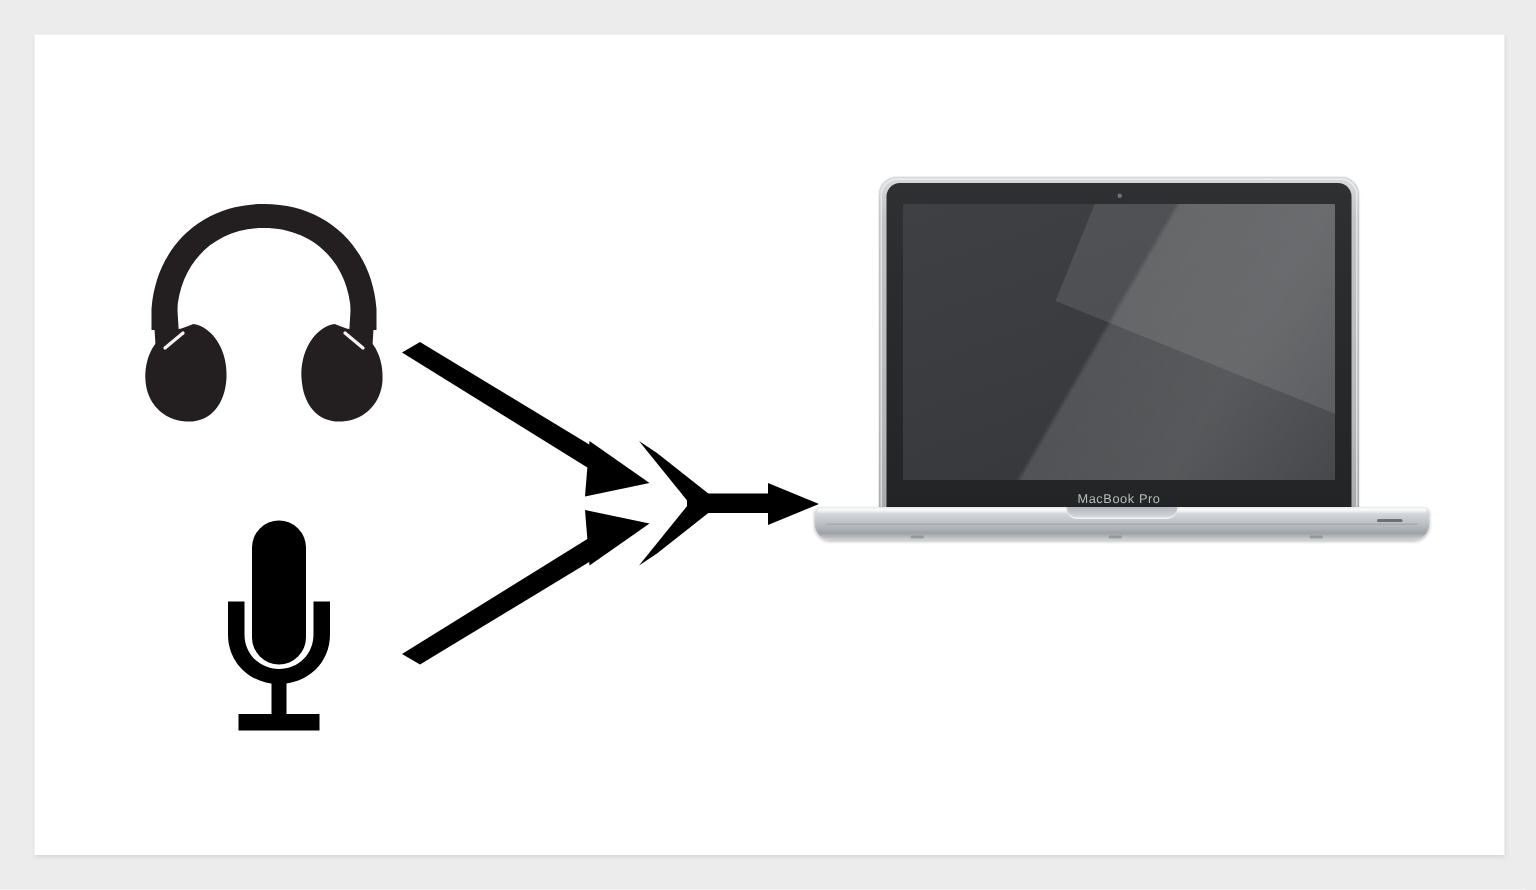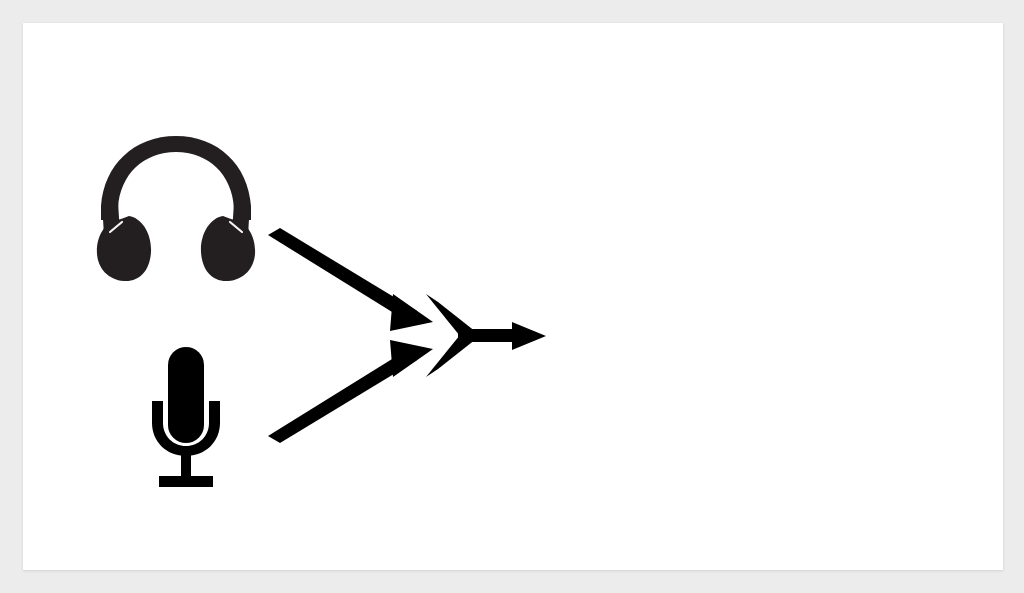--- a/index.html
+++ b/index.html
@@ -341,15 +341,43 @@
           <g>
             <rect x="196" y="101" width="61" height="13"></rect>
             <path d="M250 94
                      L284 108
                      L250 122 Z"></path>
           </g>
         </g>
       </svg>
     </div>
 
+    <div class="laptop">
+
+      <div class="lid">
+        <div class="lid-edge"></div>
+
+        <div class="bezel">
+          <div class="webcam"></div>
+
+          <div class="screen">
+            <div class="gloss"></div>
+            <div class="gloss-top"></div>
+          </div>
+
+          <div class="chin-label">MacBook Pro</div>
+        </div>
+      </div>
+
+      <div class="base">
+        <div class="base-top-hilite"></div>
+        <div class="base-notch"></div>
+        <div class="base-shadow-line"></div>
+        <div class="base-dash"></div>
+        <div class="foot" style="left:64px;"></div>
+        <div class="foot" style="left:196px;"></div>
+        <div class="foot" style="left:330px;"></div>
+      </div>
+
+    </div>
 
   </div>
 </div>
 
 </body></html>

